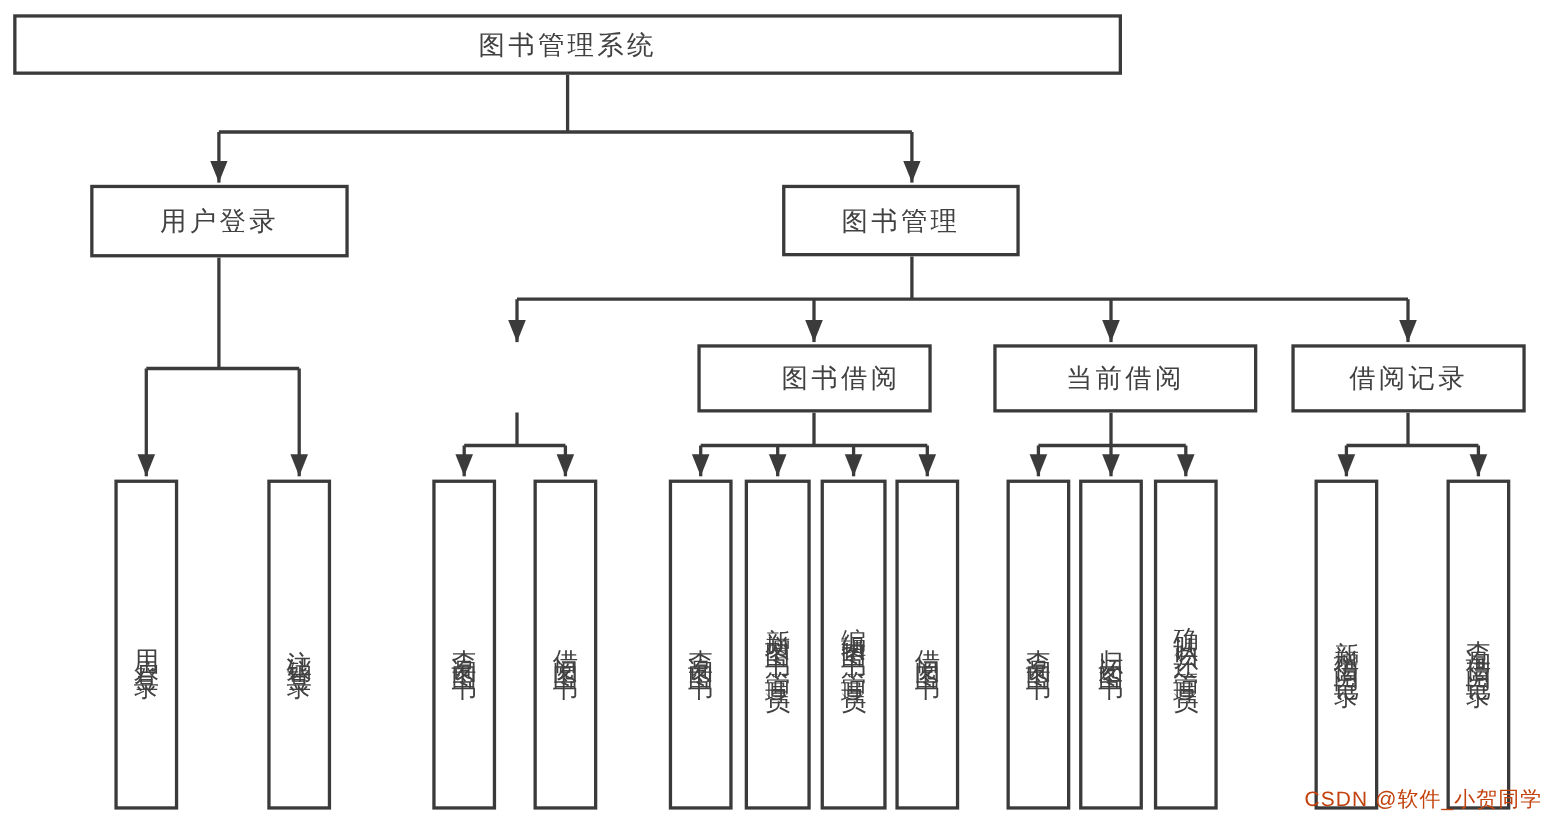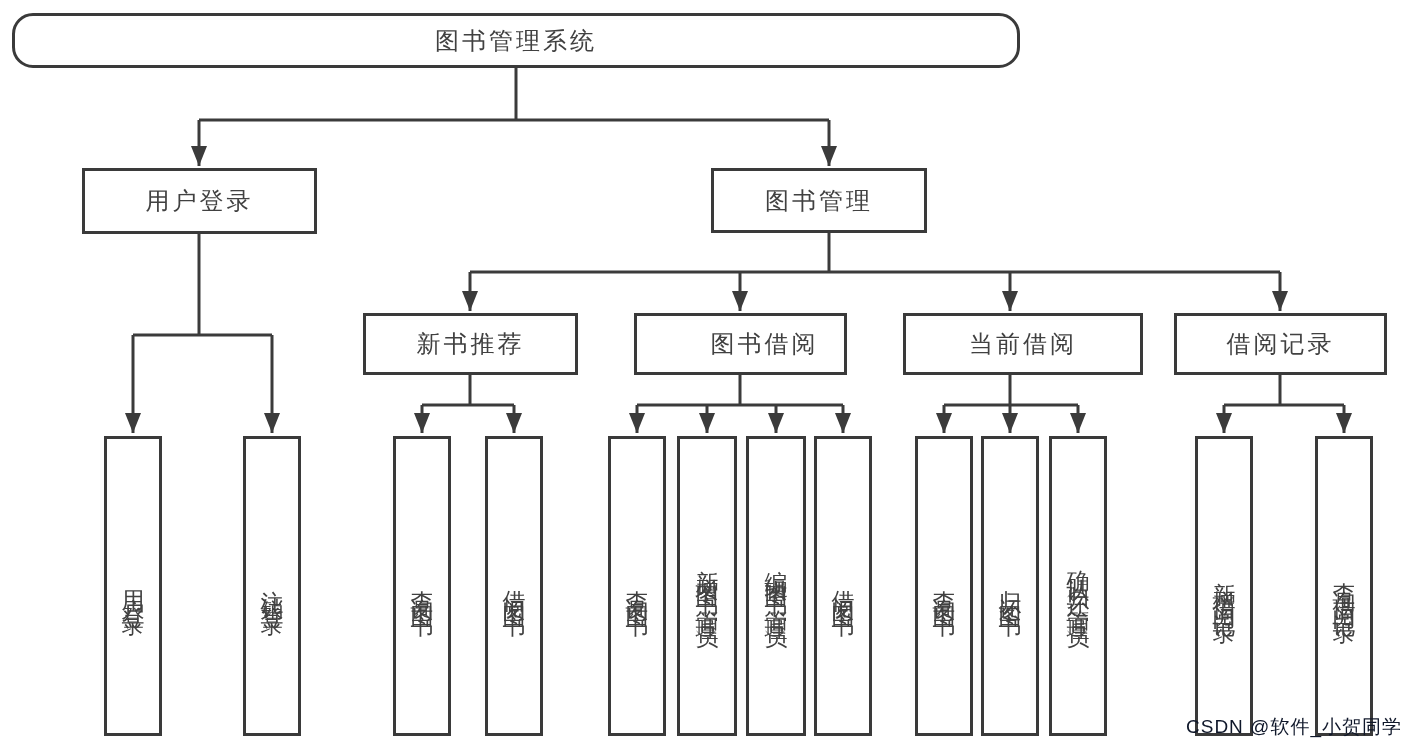--- a/index.html
+++ b/index.html
@@ -43,21 +43,21 @@
     letter-spacing: 8px;
     line-height: 1;
     padding-top: 4px;
   }
   .watermark {
     position: absolute;
     left: 1186px;
     top: 714px;
     font-size: 19px;
     letter-spacing: 1px;
-    color: #0f172a;
+    color: #c2410c;
     white-space: nowrap;
     z-index: 5;
   }
 </style>
 </head>
 <body>
 
 <div class="stage">
 
   <svg class="wires" width="1405" height="747" viewBox="0 0 1405 747" xmlns="http://www.w3.org/2000/svg">
@@ -101,26 +101,25 @@
     <path class="wire" d="M944,405 V433" marker-end="url(#arw)"></path>
     <path class="wire" d="M1010,405 V433" marker-end="url(#arw)"></path>
     <path class="wire" d="M1078,405 V433" marker-end="url(#arw)"></path>
 
     <path class="wire" d="M1280,375 V405"></path>
     <path class="wire" d="M1224,405 H1344"></path>
     <path class="wire" d="M1224,405 V433" marker-end="url(#arw)"></path>
     <path class="wire" d="M1344,405 V433" marker-end="url(#arw)"></path>
   </svg>
 
-  <div class="node h" style="left:12px; top:13px; width:1008px; height:55px;border-radius:21px;">图书管理系统</div>
+  <div class="node h" style="left:12px; top:13px; width:1008px; height:55px;">图书管理系统</div>
 
   <div class="node h" style="left:82px; top:168px; width:235px; height:66px;">用户登录</div>
   <div class="node h" style="left:711px; top:168px; width:216px; height:65px;">图书管理</div>
 
-  <div class="node h" style="left:363px; top:313px; width:215px; height:62px;">新书推荐</div>
   <div class="node h" style="left:634px; top:313px; width:213px; height:62px;padding-left:48px;">图书借阅</div>
   <div class="node h" style="left:903px; top:313px; width:240px; height:62px;">当前借阅</div>
   <div class="node h" style="left:1174px; top:313px; width:213px; height:62px;">借阅记录</div>
 
   <div class="node v" style="left:104px; top:436px; width:58px; height:300px;">用户登录</div>
   <div class="node v" style="left:243px; top:436px; width:58px; height:300px;">注销登录</div>
 
   <div class="node v" style="left:393px; top:436px; width:58px; height:300px;">查询图书</div>
   <div class="node v" style="left:485px; top:436px; width:58px; height:300px;">借阅图书</div>
 

